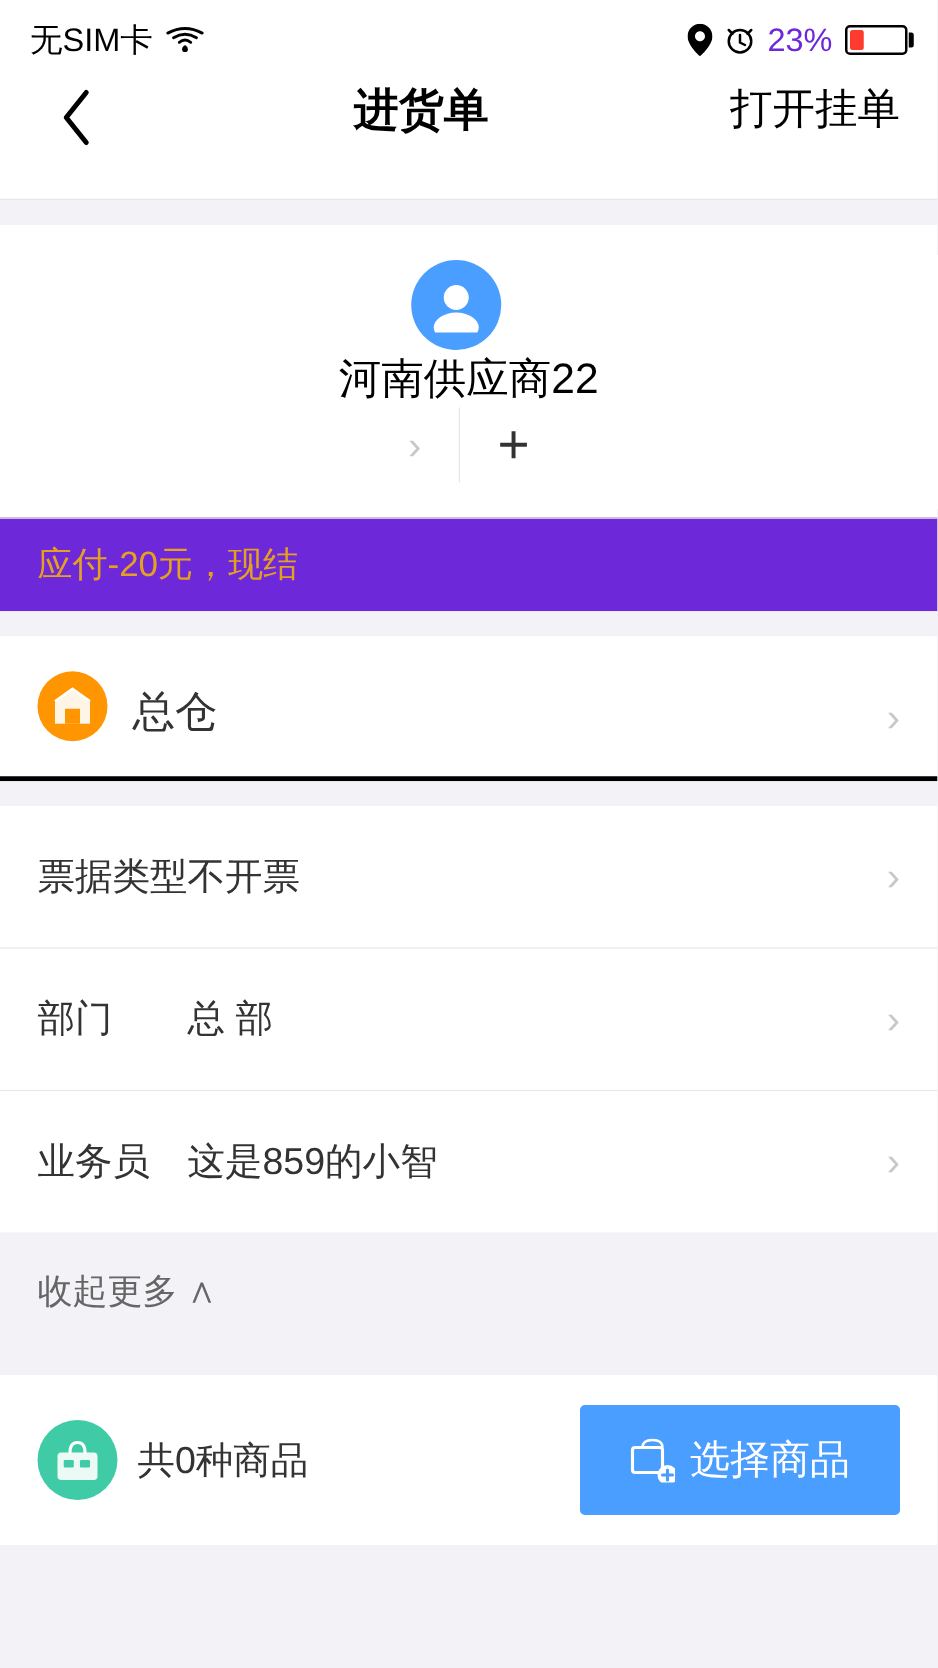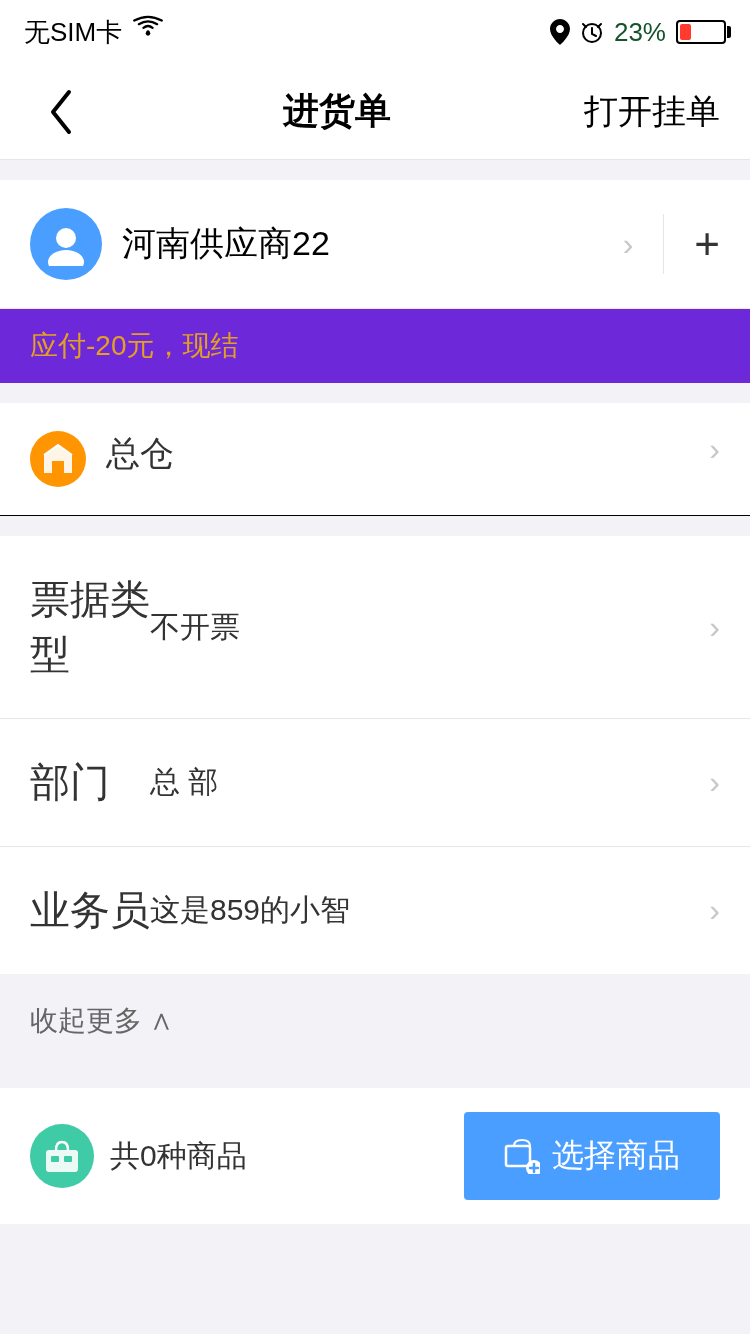--- a/index.html
+++ b/index.html
@@ -19,40 +19,41 @@
       background: #fff;
       display: flex;
       align-items: center;
       justify-content: space-between;
       padding: 0 24px;
       font-size: 26px;
       font-weight: 500;
     }
     .status-left {
       display: flex;
+      align-items: center;
       gap: 10px;
       font-size: 26px;
       color: #000;
     }
     .wifi-icon {
       display: inline-block;
       width: 32px;
       height: 22px;
     }
     .status-center {
       font-size: 34px;
       font-weight: 600;
       color: #000;
     }
     .status-right {
       display: flex;
       align-items: center;
       gap: 10px;
       font-size: 26px;
-      color: #14532d;
+      color: #6d28d9;
     }
     .battery {
       display: inline-flex;
       align-items: center;
       gap: 4px;
     }
     .battery-body {
       width: 50px;
       height: 24px;
       border: 2px solid #000;
@@ -79,21 +80,20 @@
       background: #ff3b30;
       border-radius: 2px;
     }
 
     
     .nav-bar {
       width: 750px;
       height: 96px;
       background: #fff;
       display: flex;
-      align-items: center;
       justify-content: space-between;
       padding: 0 30px;
       border-bottom: 1px solid #e5e5ea;
     }
     .nav-back {
       width: 60px;
       height: 60px;
       display: flex;
       align-items: center;
       justify-content: center;
@@ -127,20 +127,21 @@
       width: 750px;
     }
 
     
     .supplier-row {
       display: flex;
       align-items: center;
       padding: 28px 30px;
       border-bottom: none;
       position: relative;
+      flex-direction: column;
     }
     .supplier-avatar {
       width: 72px;
       height: 72px;
       border-radius: 50%;
       background: #4a9eff;
       display: flex;
       align-items: center;
       justify-content: center;
       margin-right: 20px;
@@ -205,45 +206,45 @@
       margin-right: 20px;
       flex-shrink: 0;
     }
     .form-row-icon svg {
       width: 36px;
       height: 36px;
       fill: #fff;
     }
     .form-label {
       width: 120px;
-      font-size: 40px;
+      font-size: 30px;
       color: #333;
       flex-shrink: 0;
     }
     .form-value {
       flex: 1;
       font-size: 30px;
       color: #333;
     }
     .form-value-placeholder {
       color: #c7c7cc;
     }
     .form-chevron {
       color: #c7c7cc;
       font-size: 32px;
       margin-left: 10px;
     }
 
     
     .warehouse-row {
       display: flex;
-      align-items: flex-start;
+      align-items: flex-end;
       padding: 28px 30px;
       background: #fff;
-      border-bottom: 1px solid #000000;
+      border-bottom: 4px solid #000000;
       cursor: pointer;
     }
     .warehouse-label {
       flex: 1;
       font-size: 34px;
       color: #333;
     }
 
     
     .collapse-row {

